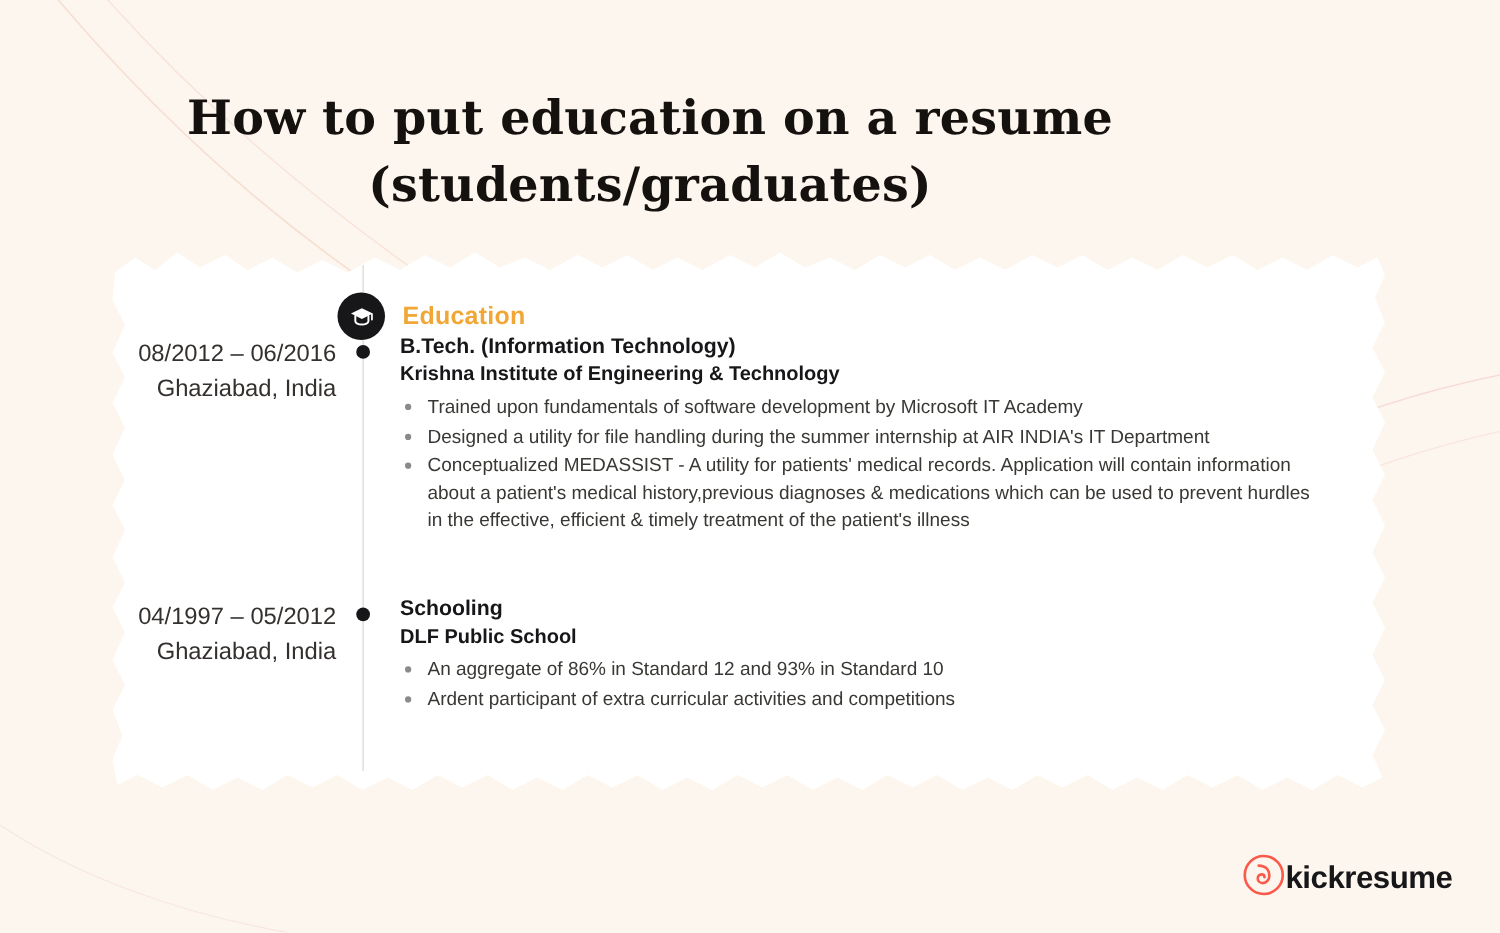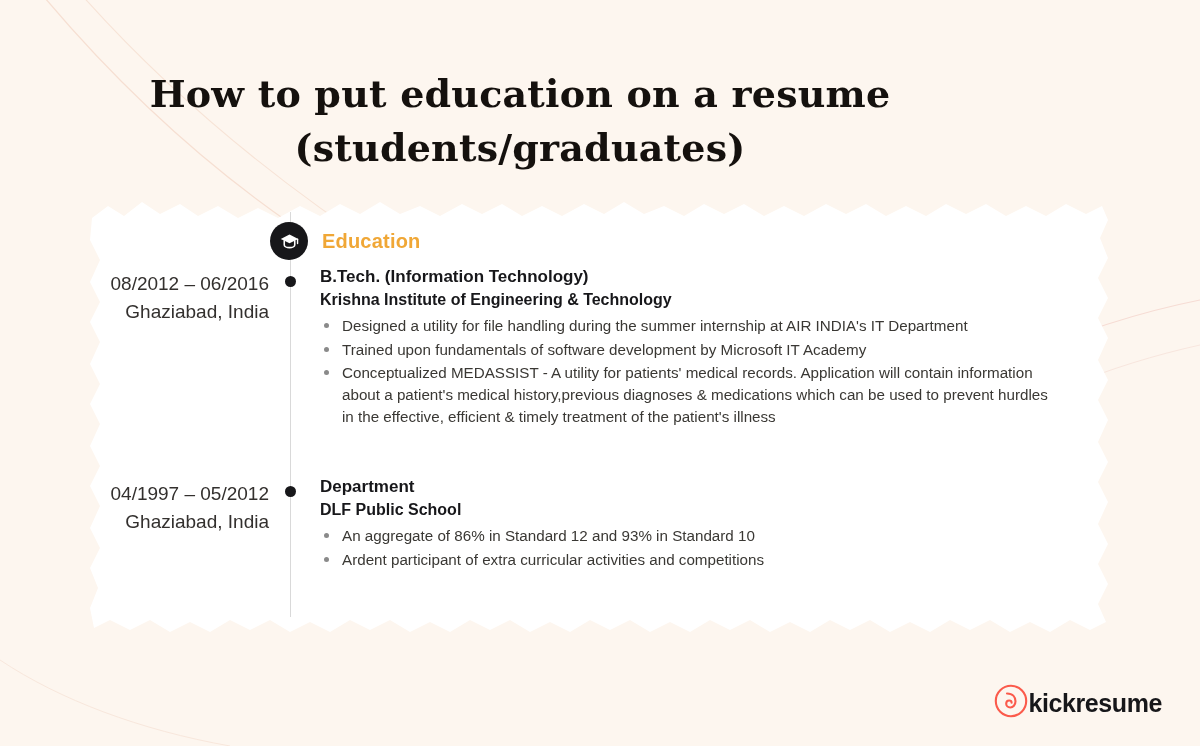--- a/index.html
+++ b/index.html
@@ -67,21 +67,21 @@
     top: 20px;
     width: 1px;
     height: 405px;
     background: #d9d9d9;
   }
 
   
   .section-head {
     position: absolute;
     left: 182px;
-    top: 30px;
+    top: 42px;
     display: flex;
     align-items: center;
     gap: 14px;
   }
   .section-badge {
     width: 38px;
     height: 38px;
     border-radius: 50%;
     background: #17171a;
     display: flex;
@@ -228,35 +228,35 @@
     <div class="entry entry-1">
       <div class="meta">
         <span class="date">08/2012 – 06/2016</span>
         <span class="place">Ghaziabad, India</span>
       </div>
       <div class="dot"></div>
       <div class="entry-body">
         <div class="job-title">B.Tech. (Information Technology)</div>
         <div class="org">Krishna Institute of Engineering &amp; Technology</div>
         <ul class="bullets">
+          <li>Trained upon fundamentals of software development by Microsoft IT Academy</li>
           <li>Designed a utility for file handling during the summer internship at AIR INDIA's IT Department</li>
-          <li>Trained upon fundamentals of software development by Microsoft IT Academy</li>
           <li>Conceptualized MEDASSIST - A utility for patients' medical records. Application will contain information about a patient's medical history,previous diagnoses &amp; medications which can be used to prevent hurdles in the effective, efficient &amp; timely treatment of the patient's illness</li>
         </ul>
       </div>
     </div>
 
     <div class="entry entry-2">
       <div class="meta">
         <span class="date">04/1997 – 05/2012</span>
         <span class="place">Ghaziabad, India</span>
       </div>
       <div class="dot"></div>
       <div class="entry-body">
-        <div class="job-title">Department</div>
+        <div class="job-title">Schooling</div>
         <div class="org">DLF Public School</div>
         <ul class="bullets">
           <li>An aggregate of 86% in Standard 12 and 93% in Standard 10</li>
           <li>Ardent participant of extra curricular activities and competitions</li>
         </ul>
       </div>
     </div>
   </div>
 </div>
 

